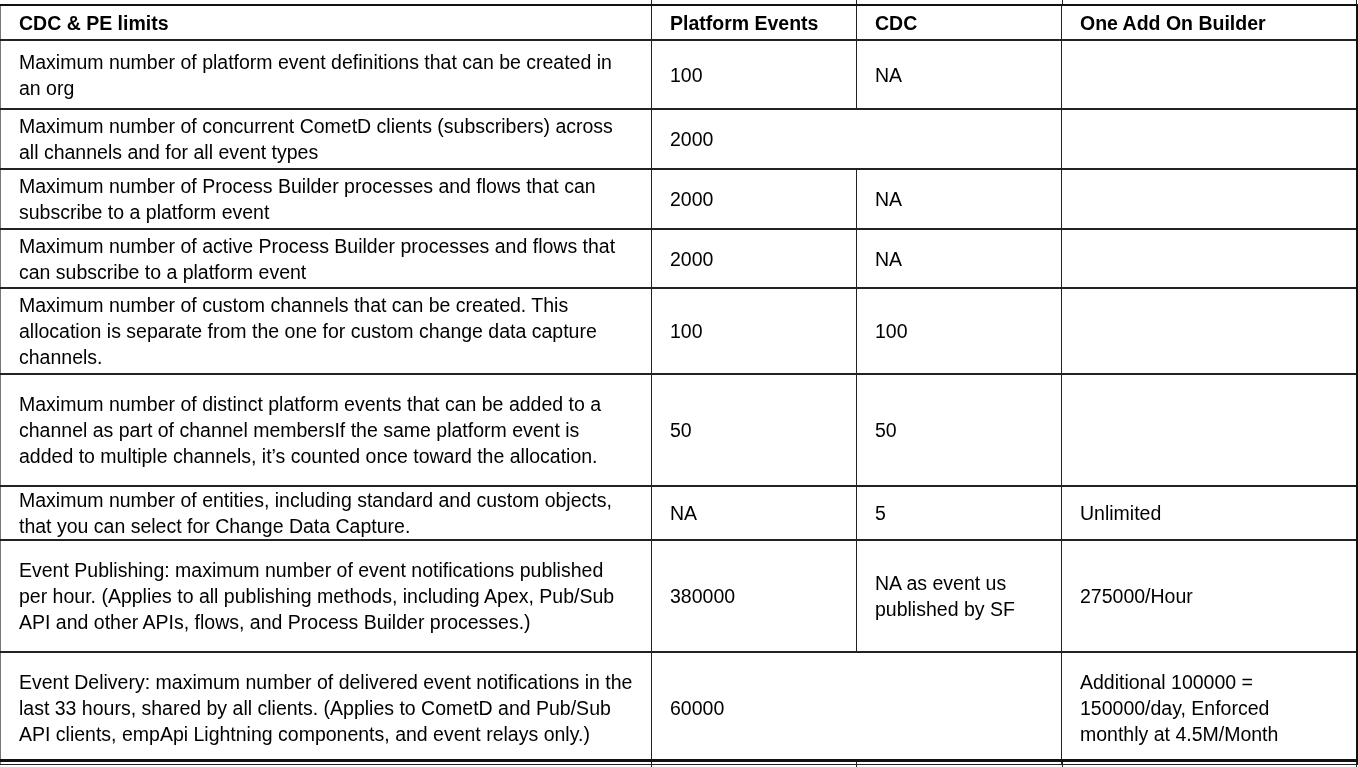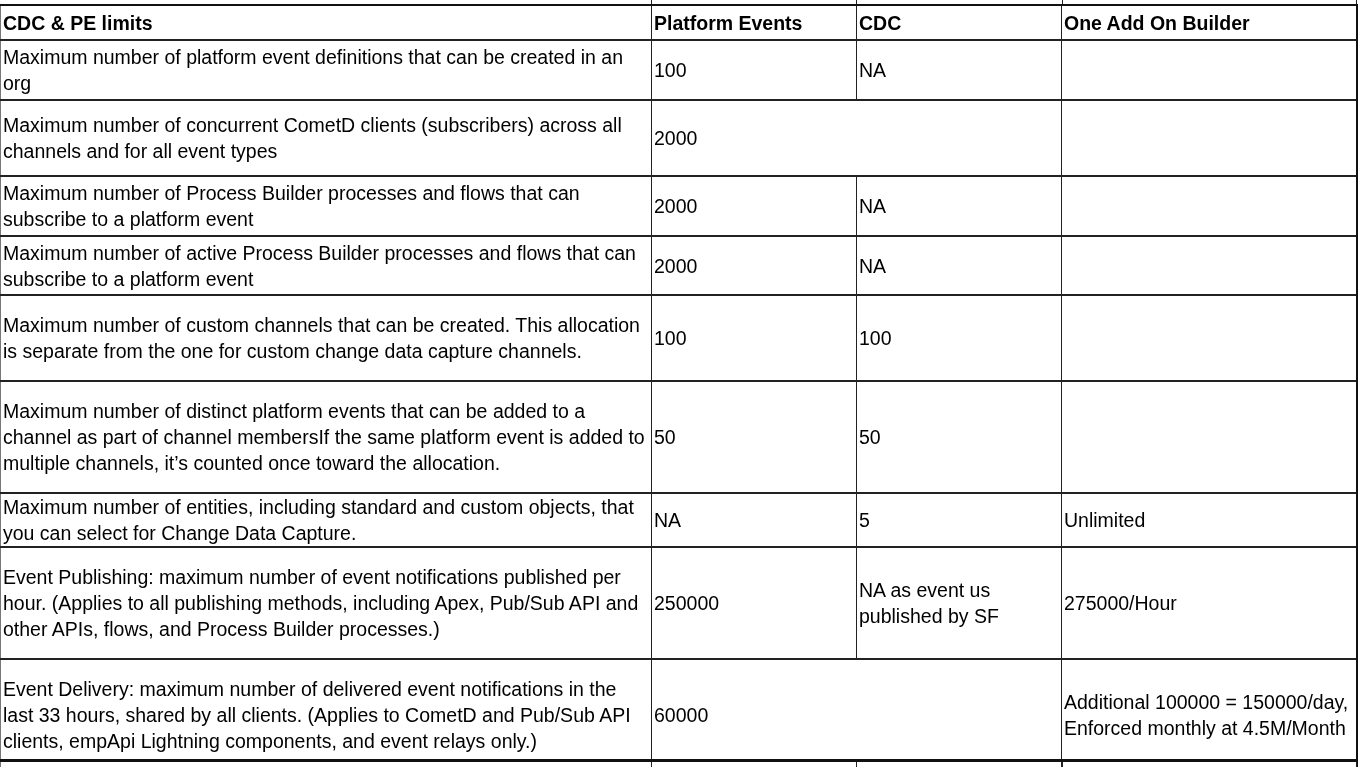--- a/index.html
+++ b/index.html
@@ -9,21 +9,21 @@
   .top-strip .v { position: absolute; top: 0; width: 1px; height: 4px; background: #222; }
   table.limits {
     position: absolute; left: 0; top: 4px;
     border-collapse: collapse; table-layout: fixed;
     width: 1356px;
   }
   table.limits td, table.limits th {
     border: 1px solid #222;
     font-size: 19.5px;
     line-height: 26px;
-    padding: 0 2px;
+    padding: 0 18px;
     vertical-align: middle;
   }
   table.limits tr { border-top: 2px solid #222; }
   table.limits tr.header-row { border-top: 2.5px solid #111; }
   table.limits th {
     font-weight: bold; text-align: left; height: 33px; font-size: 19.5px;
   }
   td.desc { text-align: left; padding-left: 7px; padding-right: 4px; }
   td.val { }
   col.c1 { width: 651px; }
@@ -54,28 +54,28 @@
       <col class="c4">
     </colgroup>
   <tbody>
       <tr class="header-row">
     <th>CDC &amp; PE limits</th>
     <th>Platform Events</th>
     <th>CDC</th>
     <th>One Add On Builder</th>
   </tr>
 
-  <tr style="height:60px">
+  <tr style="height:69px">
     <td class="desc">Maximum number of platform event definitions that can be created in an org</td>
     <td class="val">100</td>
     <td class="val">NA</td>
     <td class="val"></td>
   </tr>
 
-  <tr style="height:76px">
+  <tr style="height:60px">
     <td class="desc">Maximum number of concurrent CometD clients (subscribers) across all channels and for all event types</td>
     <td class="val" colspan="2">2000</td>
     <td class="val"></td>
   </tr>
 
   <tr style="height:60px">
     <td class="desc">Maximum number of Process Builder processes and flows that can subscribe to a platform event</td>
     <td class="val">2000</td>
     <td class="val">NA</td>
     <td class="val"></td>
@@ -104,21 +104,21 @@
 
   <tr style="height:43px">
     <td class="desc">Maximum number of entities, including standard and custom objects, that you can select for Change Data Capture.</td>
     <td class="val">NA</td>
     <td class="val">5</td>
     <td class="val">Unlimited</td>
   </tr>
 
   <tr style="height:112px">
     <td class="desc">Event Publishing: maximum number of event notifications published per hour. (Applies to all publishing methods, including Apex, Pub/Sub API and other APIs, flows, and Process Builder processes.)</td>
-    <td class="val">250000</td>
+    <td class="val">380000</td>
     <td class="val">NA as event us published by SF</td>
     <td class="val">275000/Hour</td>
   </tr>
 
   <tr style="height:112px">
     <td class="desc">Event Delivery: maximum number of delivered event notifications in the last 33 hours, shared by all clients. (Applies to CometD and Pub/Sub API clients, empApi Lightning components, and event relays only.)</td>
     <td class="val" colspan="2">60000</td>
     <td class="val">Additional 100000 = 150000/day, Enforced monthly at 4.5M/Month</td>
   </tr>
 </tbody>

